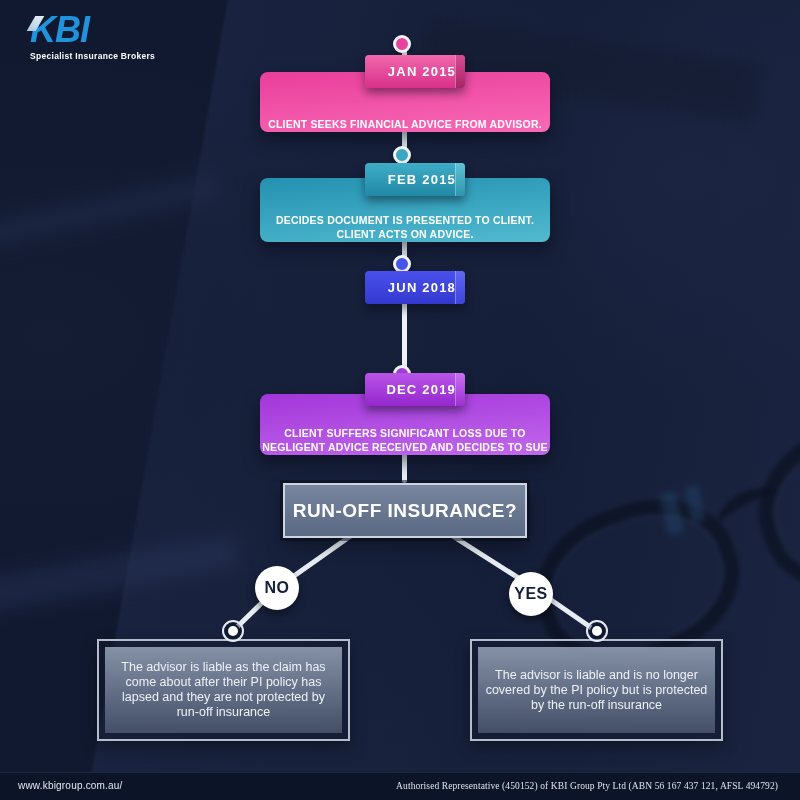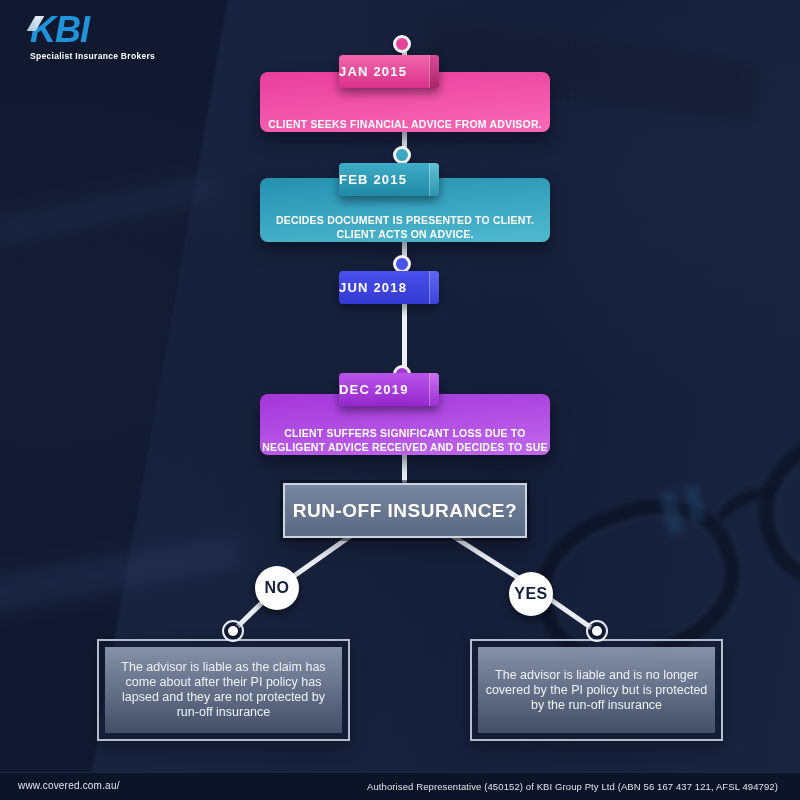--- a/index.html
+++ b/index.html
@@ -34,22 +34,22 @@
   .logo { position: absolute; left: 30px; top: 12px; z-index: 4; }
   .logo-text { position: relative; font-size: 36px; font-weight: 900; font-style: italic; color: #1f93dc; letter-spacing: -1px; line-height: 1; }
   .logo-slash { position: absolute; left: 1px; top: 4px; width: 9px; height: 15px; transform: skewX(-30deg); background: linear-gradient(#eef3f9, #b9d2e8); opacity: 0.95; }
   .logo-tagline { margin-top: 3px; font-size: 8.5px; font-weight: bold; color: #ffffff; letter-spacing: 0.3px; }
 
   
   .tl-line { position: absolute; left: 402px; top: 47px; width: 5px; height: 436px; background: #eef1f7; border-radius: 3px; z-index: 1; }
   .tl-dot { position: absolute; left: 393px; width: 18px; height: 18px; border: 3px solid #f2f4f8; border-radius: 50%; z-index: 3; box-shadow: 0 2px 5px rgba(0,0,0,0.35); }
 
   .tl-badge {
-    position: absolute; left: 339px; width: 100px; height: 33px; z-index: 3;
-    border-radius: 4px; display: flex; align-items: center; justify-content: flex-start;
+    position: absolute; left: 365px; width: 100px; height: 33px; z-index: 3;
+    border-radius: 4px; display: flex; align-items: center; justify-content: flex-end;
     color: #fff; font-weight: bold; font-size: 13px; letter-spacing: 1.2px;
     box-shadow: 0 5px 10px rgba(4,8,20,0.45); padding-right: 9px;
   }
   .tl-badge::after { content: ""; position: absolute; right: 0; top: 0; height: 100%; width: 9px; border-radius: 0 4px 4px 0; }
 
   .tl-box {
     position: absolute; left: 260px; width: 290px; z-index: 2;
     border-radius: 8px; display: flex; align-items: flex-end; justify-content: center;
     color: #fff; font-weight: bold; font-size: 10.5px; letter-spacing: 0.2px;
     text-align: center; line-height: 1.32; padding-top: 16px;
@@ -109,21 +109,21 @@
   .outcome-inner {
     width: 100%; height: 100%;
     background: linear-gradient(180deg, rgba(140,152,174,0.94), rgba(70,82,106,0.94));
     display: flex; align-items: center; justify-content: center;
   }
   .outcome-text { width: 228px; color: #eef1f6; font-size: 12.5px; line-height: 1.2; text-align: center; }
 
   
   .footer-bar { position: absolute; left: 0; top: 772px; width: 800px; height: 28px; background: #0c1427; border-top: 1px solid rgba(60,76,112,0.35); z-index: 2; }
   .footer-website { position: absolute; left: 18px; top: 780px; font-size: 10px; color: #e3e8f0; z-index: 3; letter-spacing: 0.2px; }
-  .footer-legal { position: absolute; right: 22px; top: 781px; font-size: 9.5px; color: #dfe4ec; z-index: 3; letter-spacing: 0.1px; }
+  .footer-legal { position: absolute; right: 22px; top: 781px; font-size: 9.5px; color: #dfe4ec; z-index: 3; letter-spacing: 0.1px; font-family: Liberation Serif, serif; }
 </style>
 </head>
 <body>
 
 <div class="stage">
 
   <div class="bg">
     <div class="bg-streak s1"></div>
     <div class="bg-streak s2"></div>
     <div class="bg-streak s3"></div>
@@ -202,16 +202,16 @@
       <div class="outcome-text">The advisor is liable and is no longer covered by the PI policy but is protected by the run-off insurance</div>
     </div>
   </div>
   <div class="outcome-box left">
     <div class="outcome-inner">
       <div class="outcome-text">The advisor is liable as the claim has come about after their PI policy has lapsed and they are not protected by run-off insurance</div>
     </div>
   </div>
 
   <div class="footer-bar"></div>
-  <div class="footer-website">www.covered.com.au/</div>
+  <div class="footer-website">www.kbigroup.com.au/</div>
   <div class="footer-legal">Authorised Representative (450152) of KBI Group Pty Ltd (ABN 56 167 437 121, AFSL 494792)</div>
 
 </div>
 
 </body></html>

